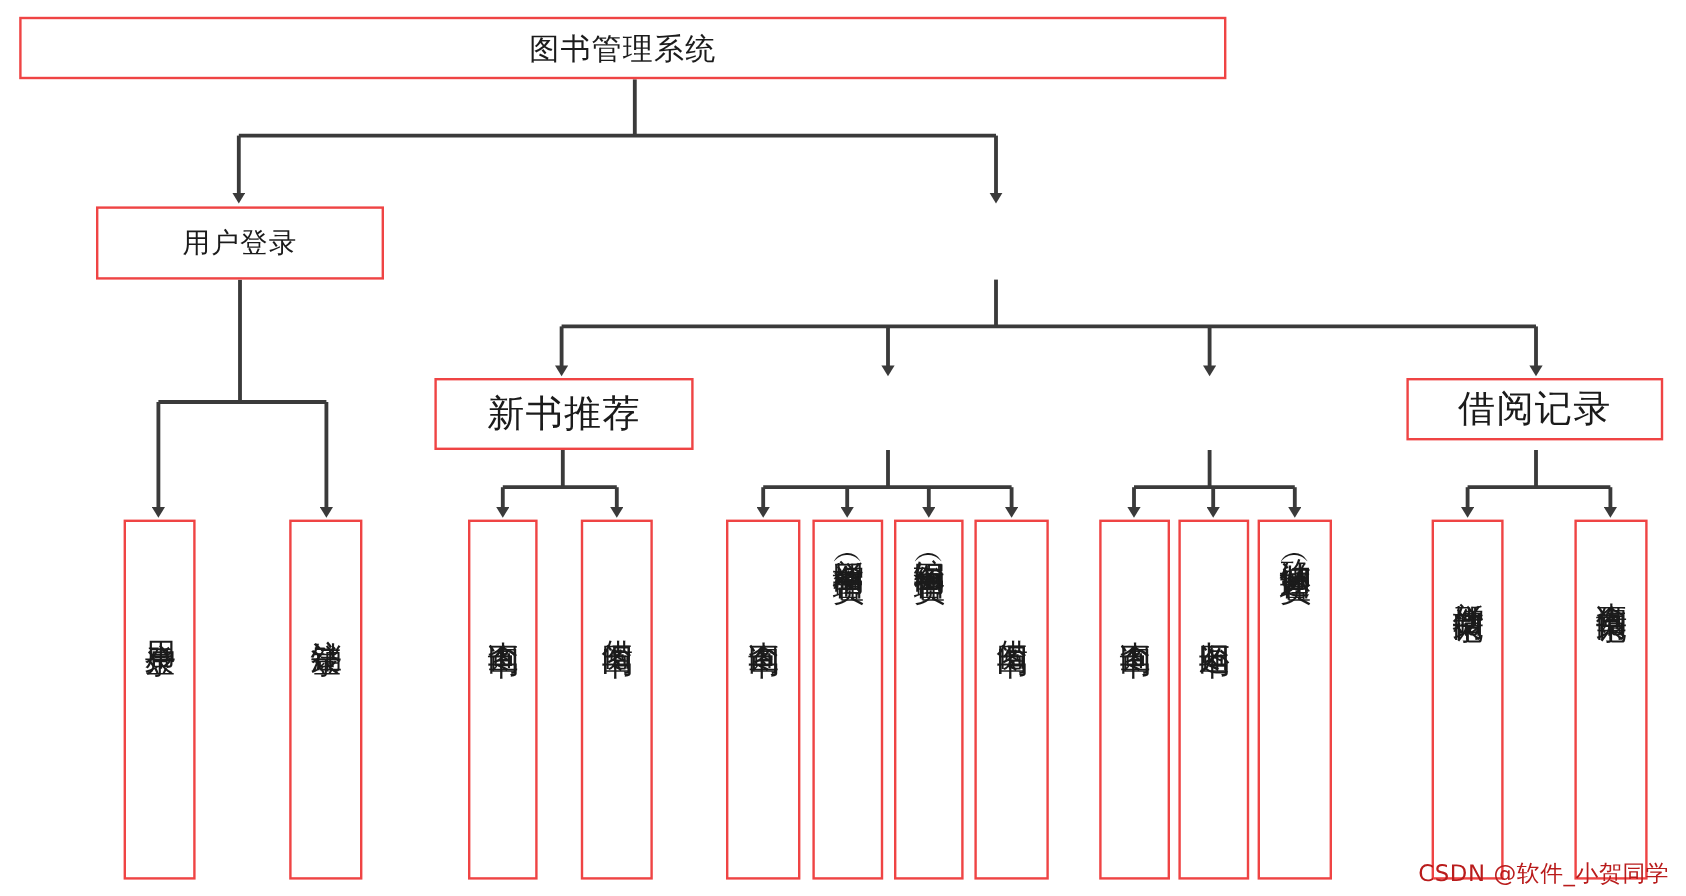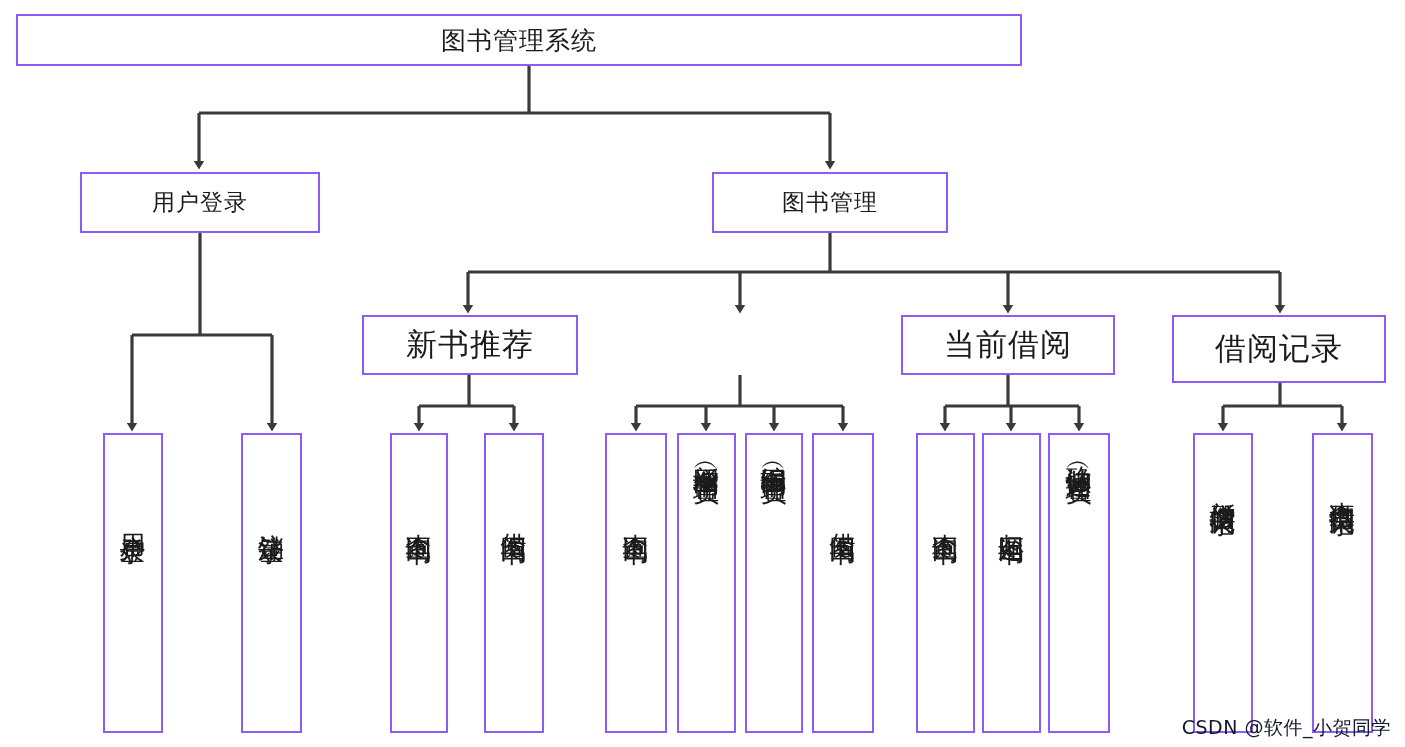--- a/index.html
+++ b/index.html
@@ -23,21 +23,21 @@
     left: 0;
     top: 0;
     width: 1405px;
     height: 747px;
     pointer-events: none;
   }
   .node {
     position: absolute;
     box-sizing: border-box;
     background: #ffffff;
-    border: 2px solid #8b5cf6;
+    border: 2px solid #ef4444;
     display: flex;
     align-items: center;
     justify-content: center;
     color: #1b1b1b;
   }
   .node.level-root {
     font-size: 25px;
     letter-spacing: 1px;
   }
   .node.level-two {
@@ -69,21 +69,21 @@
     margin-top: 40px;
   }
   .leaf.leaf-long .vtext {
     margin-top: 4px;
   }
   #watermark {
     position: absolute;
     right: 14px;
     bottom: 6px;
     font-size: 19px;
-    color: #0f172a;
+    color: #b91c1c;
     letter-spacing: 0.5px;
     user-select: none;
     white-space: nowrap;
   }
 </style>
 </head>
 <body>
 
 <div id="diagram-root">
 
@@ -141,34 +141,28 @@
   </svg>
 
   <div class="node level-root" style="left:16px; top:14px; width:1006px; height:52px;">
     <span>图书管理系统</span>
   </div>
 
   <div class="node level-two" style="left:80px; top:172px; width:240px; height:61px;">
     <span>用户登录</span>
   </div>
 
-  <div class="node level-two" style="left:712px; top:172px; width:236px; height:61px;">
-    <span>图书管理</span>
-  </div>
 
   <div class="node level-three" style="left:362px; top:315px; width:216px; height:60px;">
     <span>新书推荐</span>
   </div>
 
 
-  <div class="node level-three" style="left:901px; top:315px; width:214px; height:60px;">
-    <span>当前借阅</span>
-  </div>
-
-  <div class="node level-three" style="left:1172px; top:315px; width:214px; height:68px;">
+
+  <div class="node level-three" style="left:1172px; top:315px; width:214px; height:52px;">
     <span>借阅记录</span>
   </div>
 
   <div class="node leaf leaf-short" style="left:103px; top:433px; width:60px; height:300px;">
     <span class="vtext">用户登录</span>
   </div>
   <div class="node leaf leaf-short" style="left:241px; top:433px; width:61px; height:300px;">
     <span class="vtext">注销登录</span>
   </div>
 

